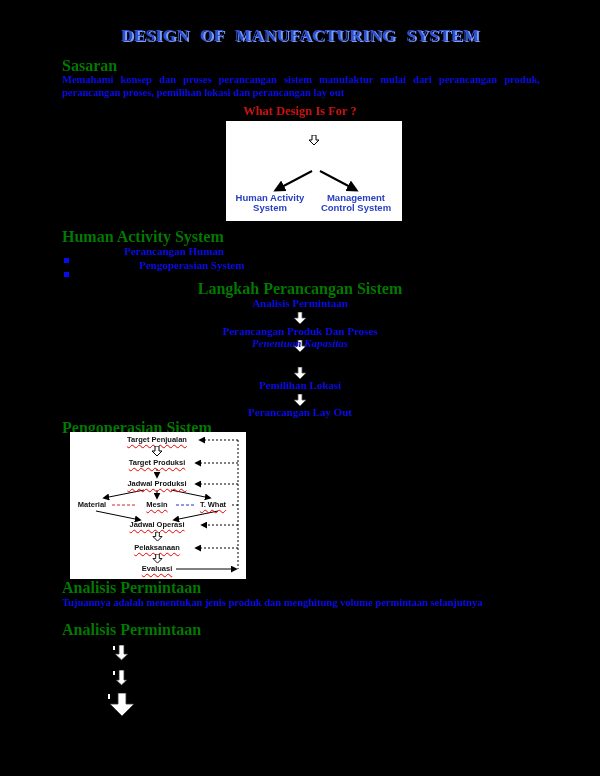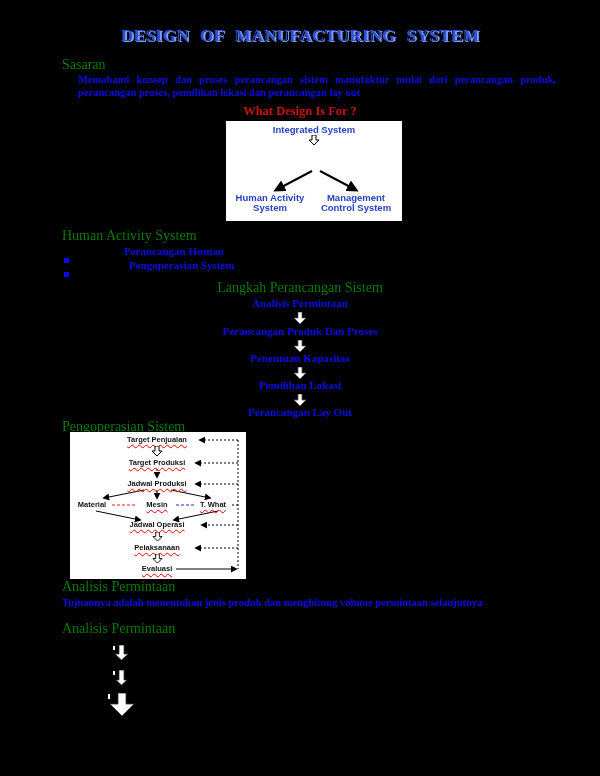--- a/index.html
+++ b/index.html
@@ -7,21 +7,21 @@
     width:600px;height:776px;background:#000;position:relative;overflow:hidden;
     font-family:"Liberation Serif","DejaVu Serif",serif;
   }
   .abs{position:absolute;}
   
   .doc-title{
     top:26px;left:0;right:0;text-align:center;
     font-size:17px;font-weight:bold;letter-spacing:.5px;word-spacing:6px;
     color:#2d4fd2;text-shadow:2px 1px 0 #7d9df0;
   }
-  .h-green{font-size:14px;font-weight:normal;color:#007a00;}
+  .h-green{font-size:16px;font-weight:bold;color:#007a00;}
   .h-red{font-size:12.5px;font-weight:bold;color:#cc1111;}
   .body-blue{font-size:10.5px;font-weight:bold;color:#0a0af0;line-height:13px;}
   .step-blue{font-size:11px;font-weight:bold;color:#0a0af0;}
   .centered{left:0;right:0;text-align:center;}
   
   .figbox{background:#fff;font-family:"Liberation Sans","DejaVu Sans",sans-serif;}
   .box1{left:226px;top:121px;width:176px;height:100px;}
   .box2{left:70px;top:432px;width:176px;height:147px;}
   .b1-top{top:3px;left:0;right:0;text-align:center;font-size:9.5px;font-weight:bold;color:#2840c0;}
   .b1-mid{top:27px;left:0;right:0;text-align:center;font-size:9.5px;font-weight:bold;color:#dd1111;line-height:10px;}
@@ -34,62 +34,61 @@
   .bullet{width:5px;height:5px;background:#0a0af0;display:inline-block;}
   .li-text{font-size:11px;font-weight:bold;color:#0a0af0;}
   svg{display:block;}
 </style>
 </head>
 <body>
 
 <div class="abs doc-title">DESIGN OF MANUFACTURING SYSTEM</div>
 
 <div class="abs h-green" style="left:62px;top:57px;">Sasaran</div>
-<div class="abs body-blue" style="left:62px;top:73px;width:478px;text-align:justify;margin-left:16px;">Memahami konsep dan proses perancangan sistem manufaktur mulai dari perancangan produk, perancangan proses, pemilihan lokasi dan perancangan lay out</div>
+<div class="abs body-blue" style="left:62px;top:73px;width:478px;text-align:justify;">Memahami konsep dan proses perancangan sistem manufaktur mulai dari perancangan produk, perancangan proses, pemilihan lokasi dan perancangan lay out</div>
 
 <div class="abs h-red centered" style="top:104px;">What Design Is For ?</div>
 
 <div class="abs figbox box1">
-  <div class="abs b1-top">Integrated System</div>
   <svg class="abs" style="left:82px;top:14px;" width="12" height="11" viewBox="0 0 12 11">
     <polygon points="4,0 8,0 8,5 11,5 6,10 1,5 4,5" fill="#fff" stroke="#000" stroke-width="1"></polygon>
   </svg>
   <svg class="abs" style="left:0;top:0;" width="176" height="100" viewBox="0 0 176 100">
     <defs>
       <marker id="ahb" viewBox="0 0 8 8" refX="6" refY="4" markerWidth="6" markerHeight="6" orient="auto-start-reverse">
         <path d="M0,0 L8,4 L0,8 z" fill="#000"></path>
       </marker>
     </defs>
     <line x1="86" y1="50" x2="50" y2="69" stroke="#000" stroke-width="2" marker-end="url(#ahb)"></line>
     <line x1="94" y1="50" x2="130" y2="69" stroke="#000" stroke-width="2" marker-end="url(#ahb)"></line>
   </svg>
   <div class="abs b1-bl">Human Activity System</div>
   <div class="abs b1-br">Management Control System</div>
 </div>
 
 <div class="abs h-green" style="left:62px;top:228px;">Human Activity System</div>
 <div class="abs" style="left:64px;top:249px;"><span class="bullet"></span></div>
 <div class="abs li-text" style="left:124px;top:245px;">Perancangan Human</div>
 <div class="abs" style="left:64px;top:263px;"><span class="bullet"></span></div>
-<div class="abs li-text" style="left:129px;top:259px;">Pengoperasian System</div>
+<div class="abs li-text" style="left:139px;top:259px;">Pengoperasian System</div>
 
 <div class="abs h-green centered" style="top:280px;">Langkah Perancangan Sistem</div>
 <div class="abs step-blue centered" style="top:297px;">Analisis Permintaan</div>
 <div class="abs centered" style="top:311px;">
   <svg style="display:inline" width="14" height="13" viewBox="0 0 14 13">
       <polygon points="5,0 9,0 9,6 13,6 7,12 1,6 5,6" fill="#fff" stroke="#555" stroke-width="0.8"></polygon>
     </svg>
 </div>
 <div class="abs step-blue centered" style="top:325px;">Perancangan Produk Dan Proses</div>
 <div class="abs centered" style="top:339px;">
   <svg style="display:inline" width="14" height="13" viewBox="0 0 14 13">
       <polygon points="5,0 9,0 9,6 13,6 7,12 1,6 5,6" fill="#fff" stroke="#555" stroke-width="0.8"></polygon>
     </svg>
 </div>
-<div class="abs step-blue centered" style="top:352px;">Penentuan Kapasitas</div>
+<div class="abs step-blue centered" style="top:337px;font-style:italic;">Penentuan Kapasitas</div>
 <div class="abs centered" style="top:366px;">
   <svg style="display:inline" width="14" height="13" viewBox="0 0 14 13">
       <polygon points="5,0 9,0 9,6 13,6 7,12 1,6 5,6" fill="#fff" stroke="#555" stroke-width="0.8"></polygon>
     </svg>
 </div>
 <div class="abs step-blue centered" style="top:379px;">Pemilihan Lokasi</div>
 <div class="abs centered" style="top:393px;">
   <svg style="display:inline" width="14" height="13" viewBox="0 0 14 13">
       <polygon points="5,0 9,0 9,6 13,6 7,12 1,6 5,6" fill="#fff" stroke="#555" stroke-width="0.8"></polygon>
     </svg>

